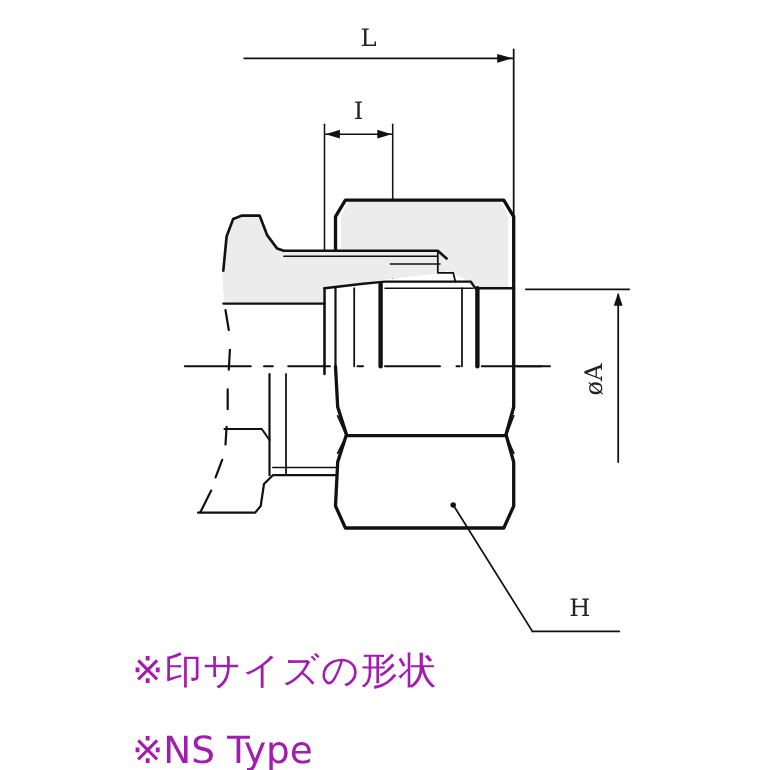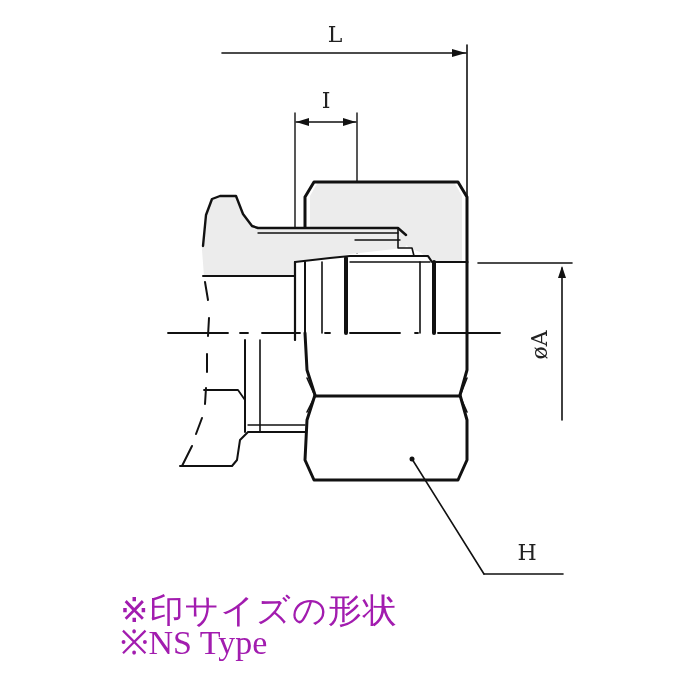--- a/index.html
+++ b/index.html
@@ -1,21 +1,21 @@
 <!DOCTYPE html>
 <html><head>
   <meta charset="utf-8">
   <style>
     html, body { margin: 0; padding: 0; background: #ffffff; }
     body { width: 700px; height: 700px; position: relative; overflow: hidden; }
     #drawing { position: absolute; left: 0; top: 0; width: 700px; height: 590px; }
     .dim-label { font-family: "DejaVu Serif", "Liberation Serif", serif; font-size: 22px; fill: #222; }
     .caption { position: absolute; left: 120px; font-family: "DejaVu Sans", "Liberation Sans", sans-serif; font-size: 34px; color: #a21caf; line-height: 1; white-space: nowrap; text-align: center; }
     #caption-1 { top: 593px; letter-spacing: 1px; }
-    #caption-2 { top: 626px; font-family: Liberation Serif, serif; }
+    #caption-2 { top: 666px; }
   </style>
 </head>
 <body>
 
 <svg id="drawing" viewBox="0 0 700 590" xmlns="http://www.w3.org/2000/svg">
   <g stroke="#111" fill="none" stroke-linecap="round" stroke-linejoin="round">
 
     <g>
       <line x1="222" y1="53" x2="466" y2="53" stroke-width="1.6"></line>
       <polygon points="466,53 452,49 452,57" fill="#111" stroke="none"></polygon>

